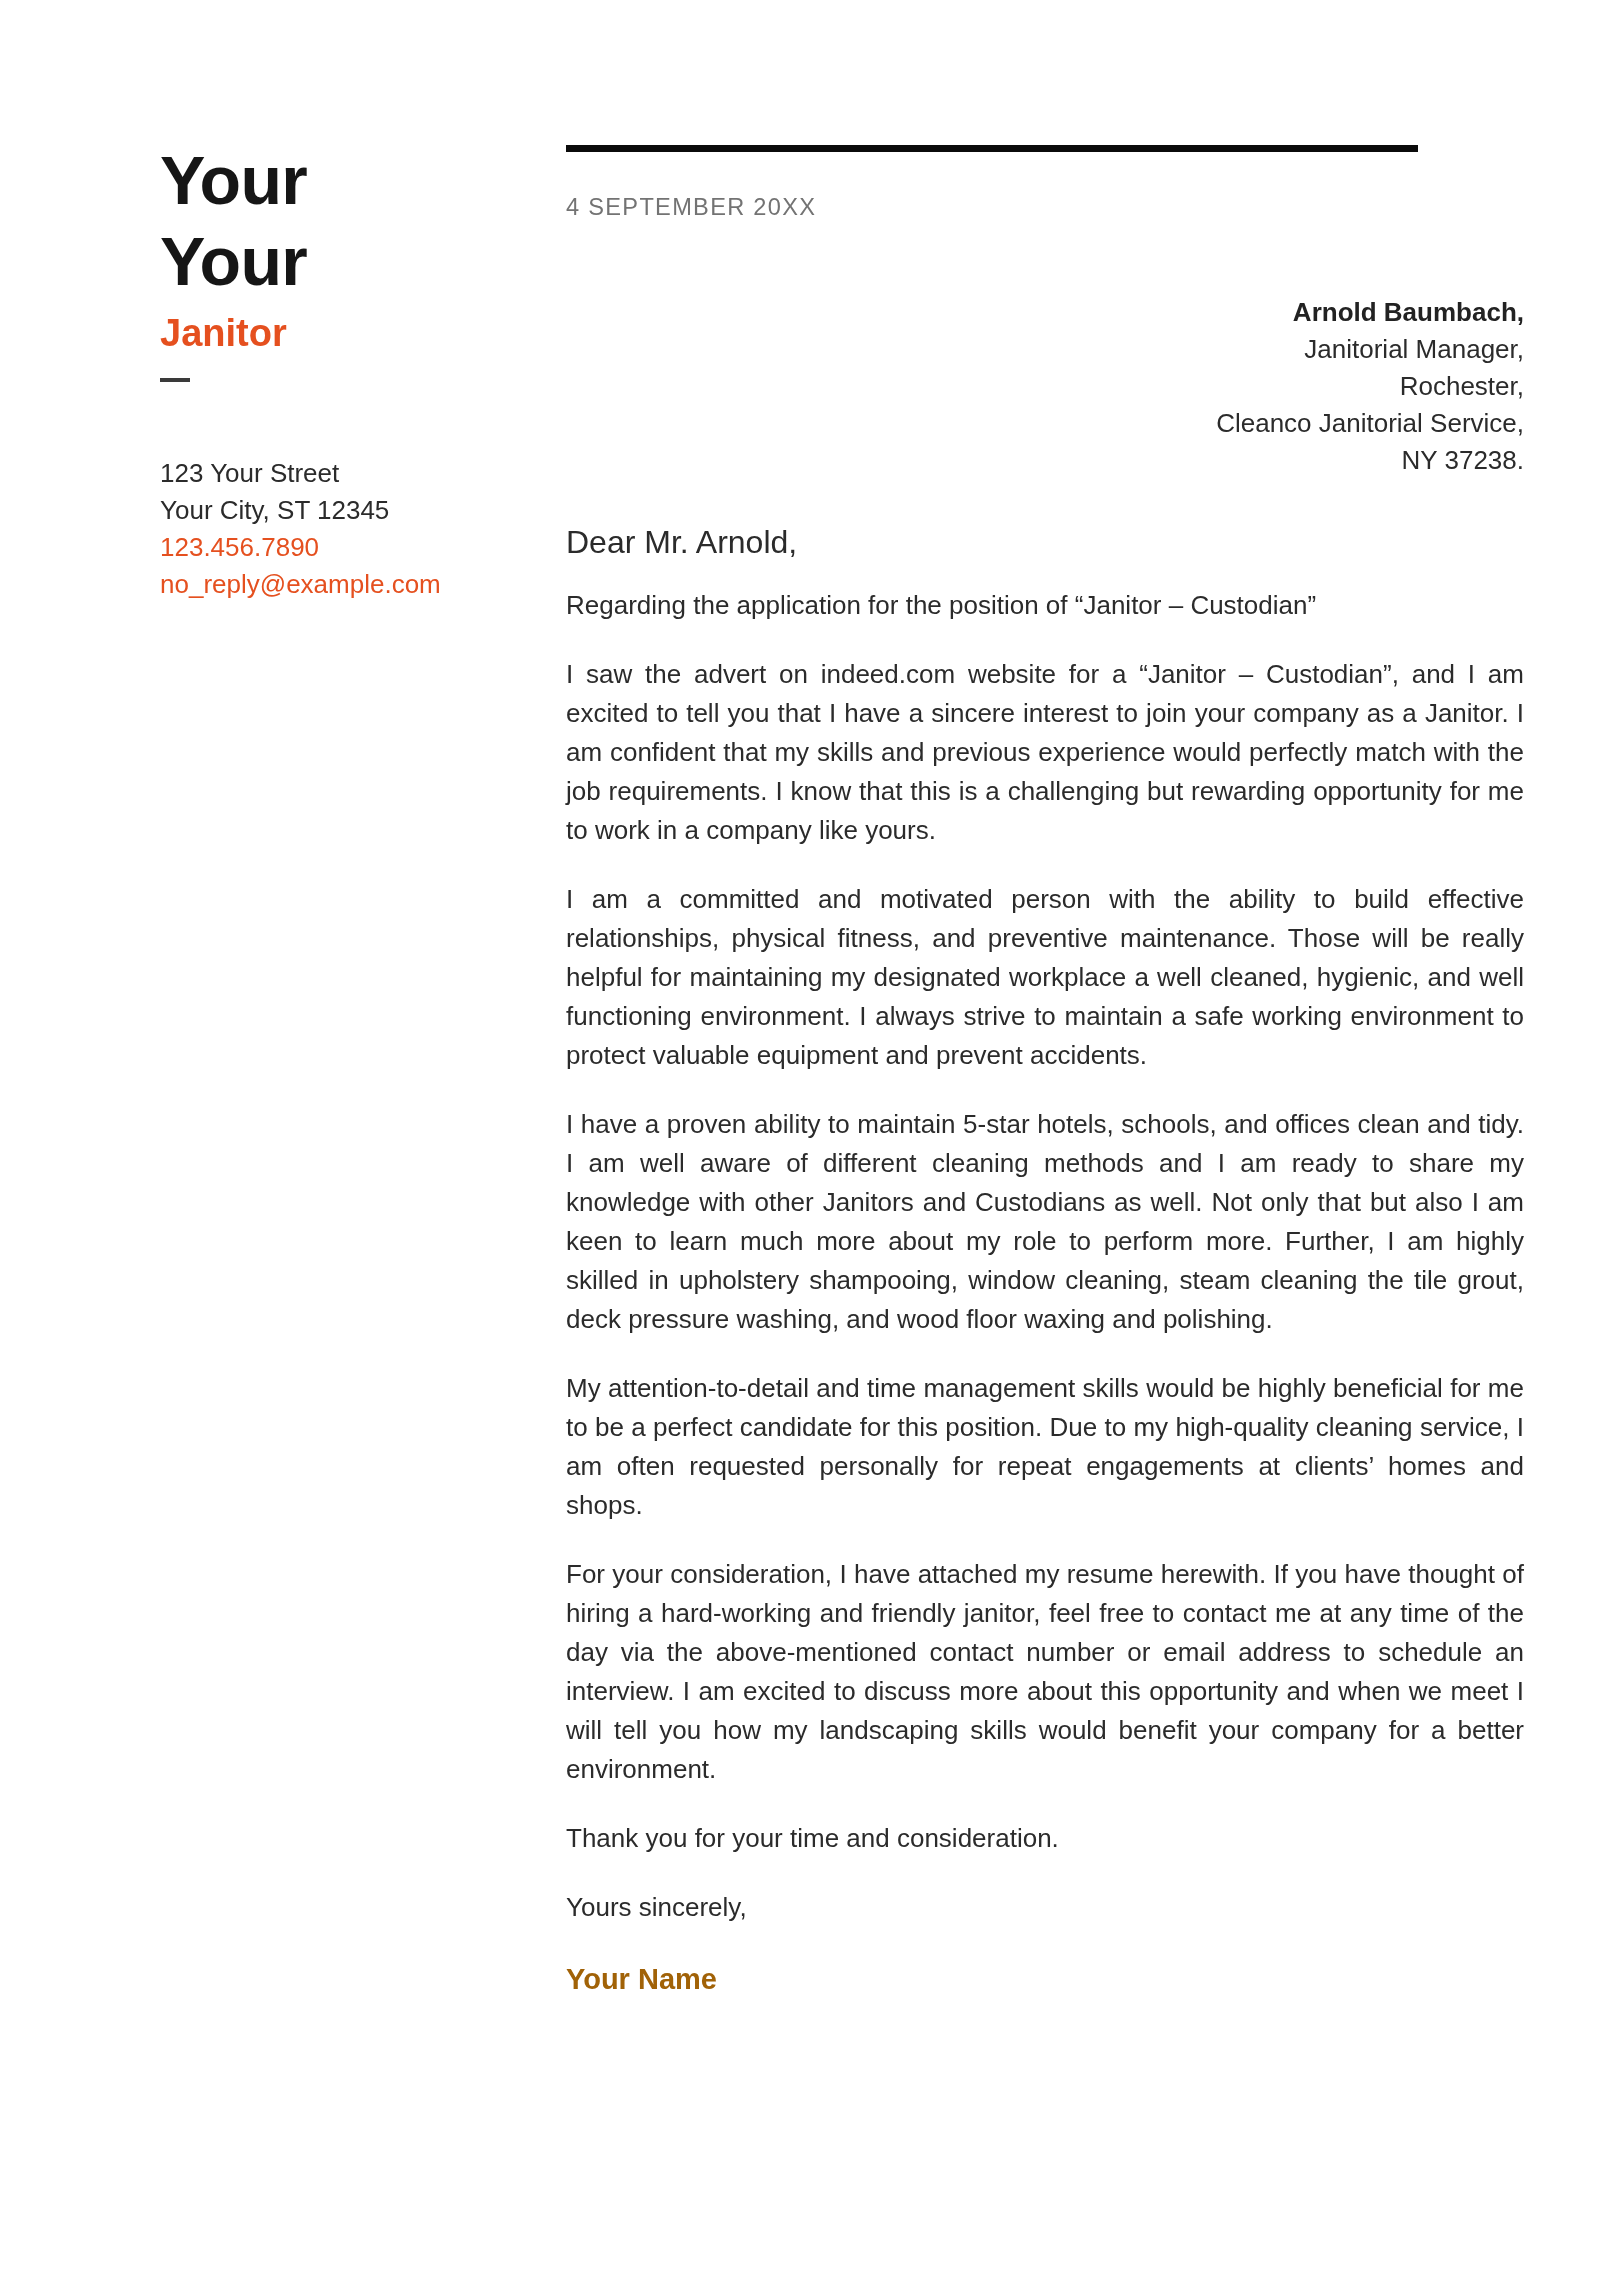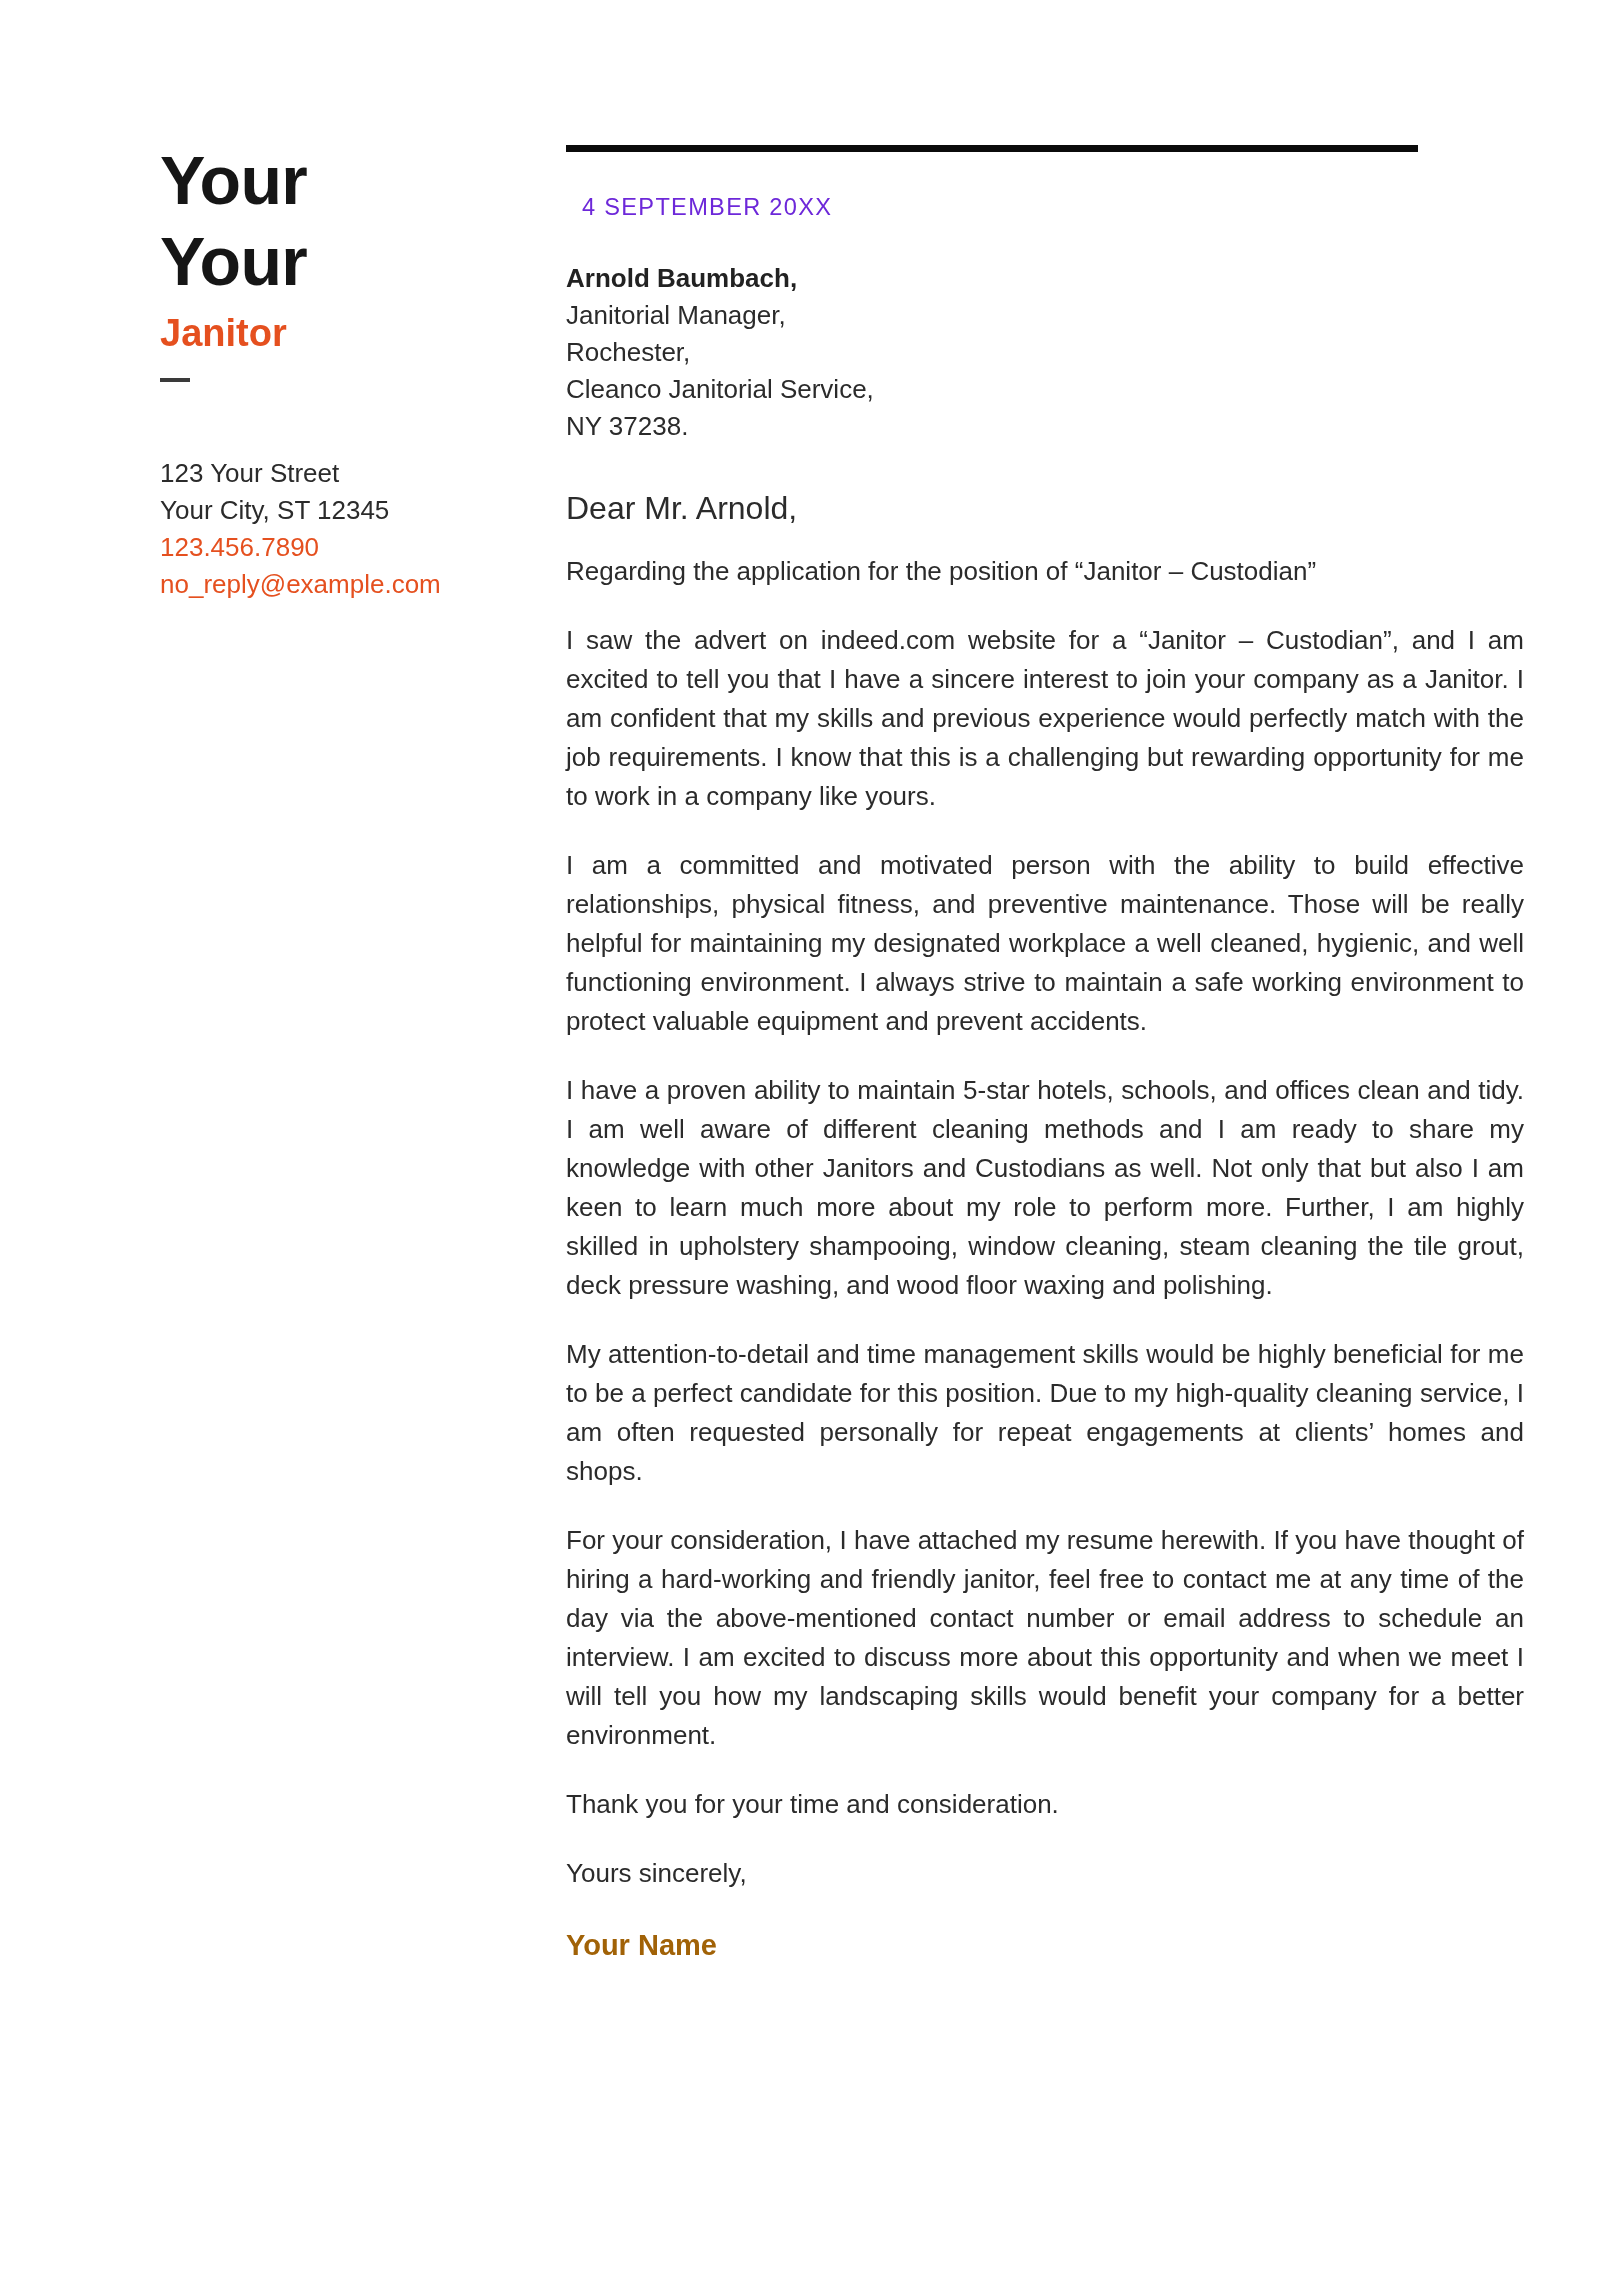--- a/index.html
+++ b/index.html
@@ -68,28 +68,28 @@
     margin-top: 4.6px;
     width: 852px;
     height: 7.9px;
     background: #0b0b0b;
   }
   .letter-date {
     margin-top: 41px;
     font-size: 23.6px;
     line-height: 29px;
     letter-spacing: 1.3px;
-    color: #6d28d9;
+    color: #737373;
     text-transform: uppercase;
-    margin-left: 16px;
   }
   .recipient-block {
-    margin-top: 38px;
+    margin-top: 72px;
     font-size: 26px;
     line-height: 37px;
+    text-align: right;
   }
   .recipient-line.bold {
     font-weight: 700;
     color: #222222;
   }
   .salutation {
     margin-top: 44px;
     font-size: 32px;
     line-height: 39px;
   }

